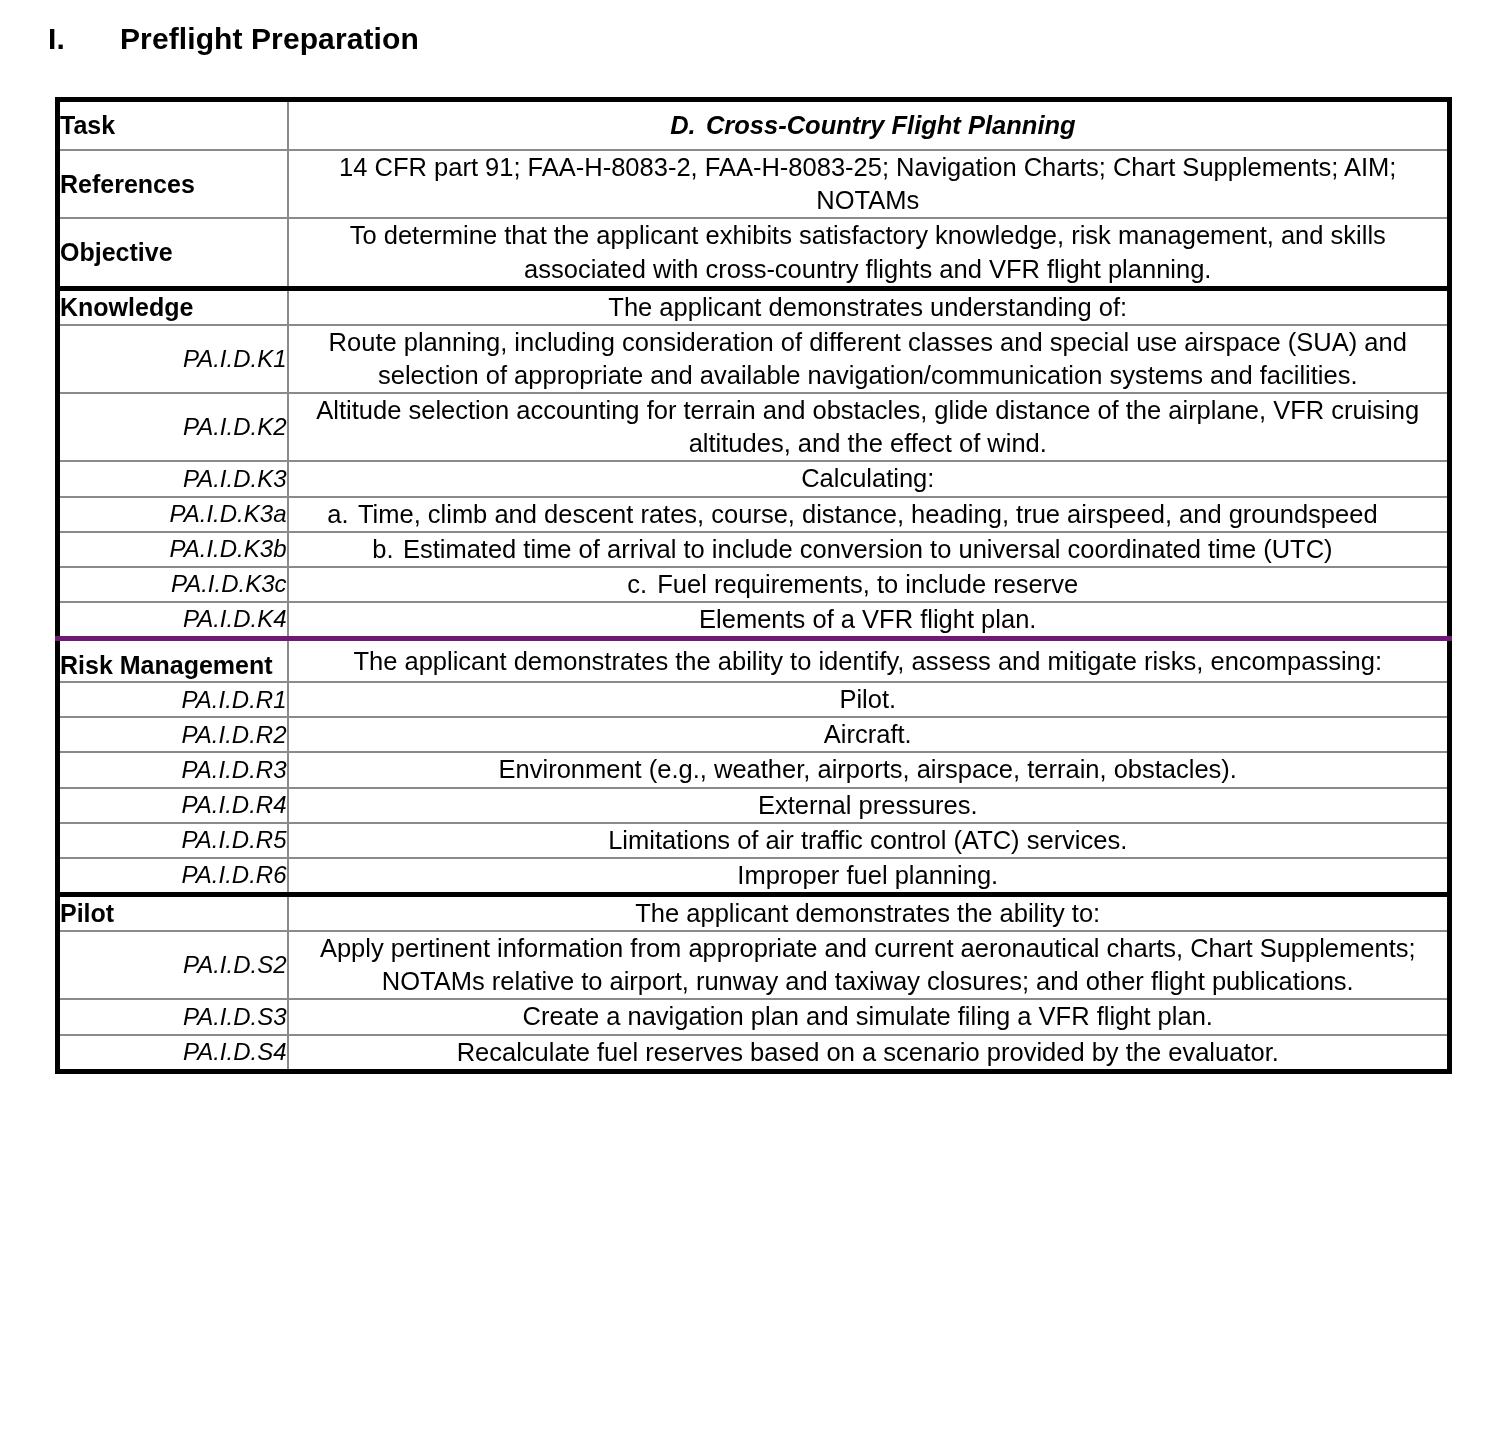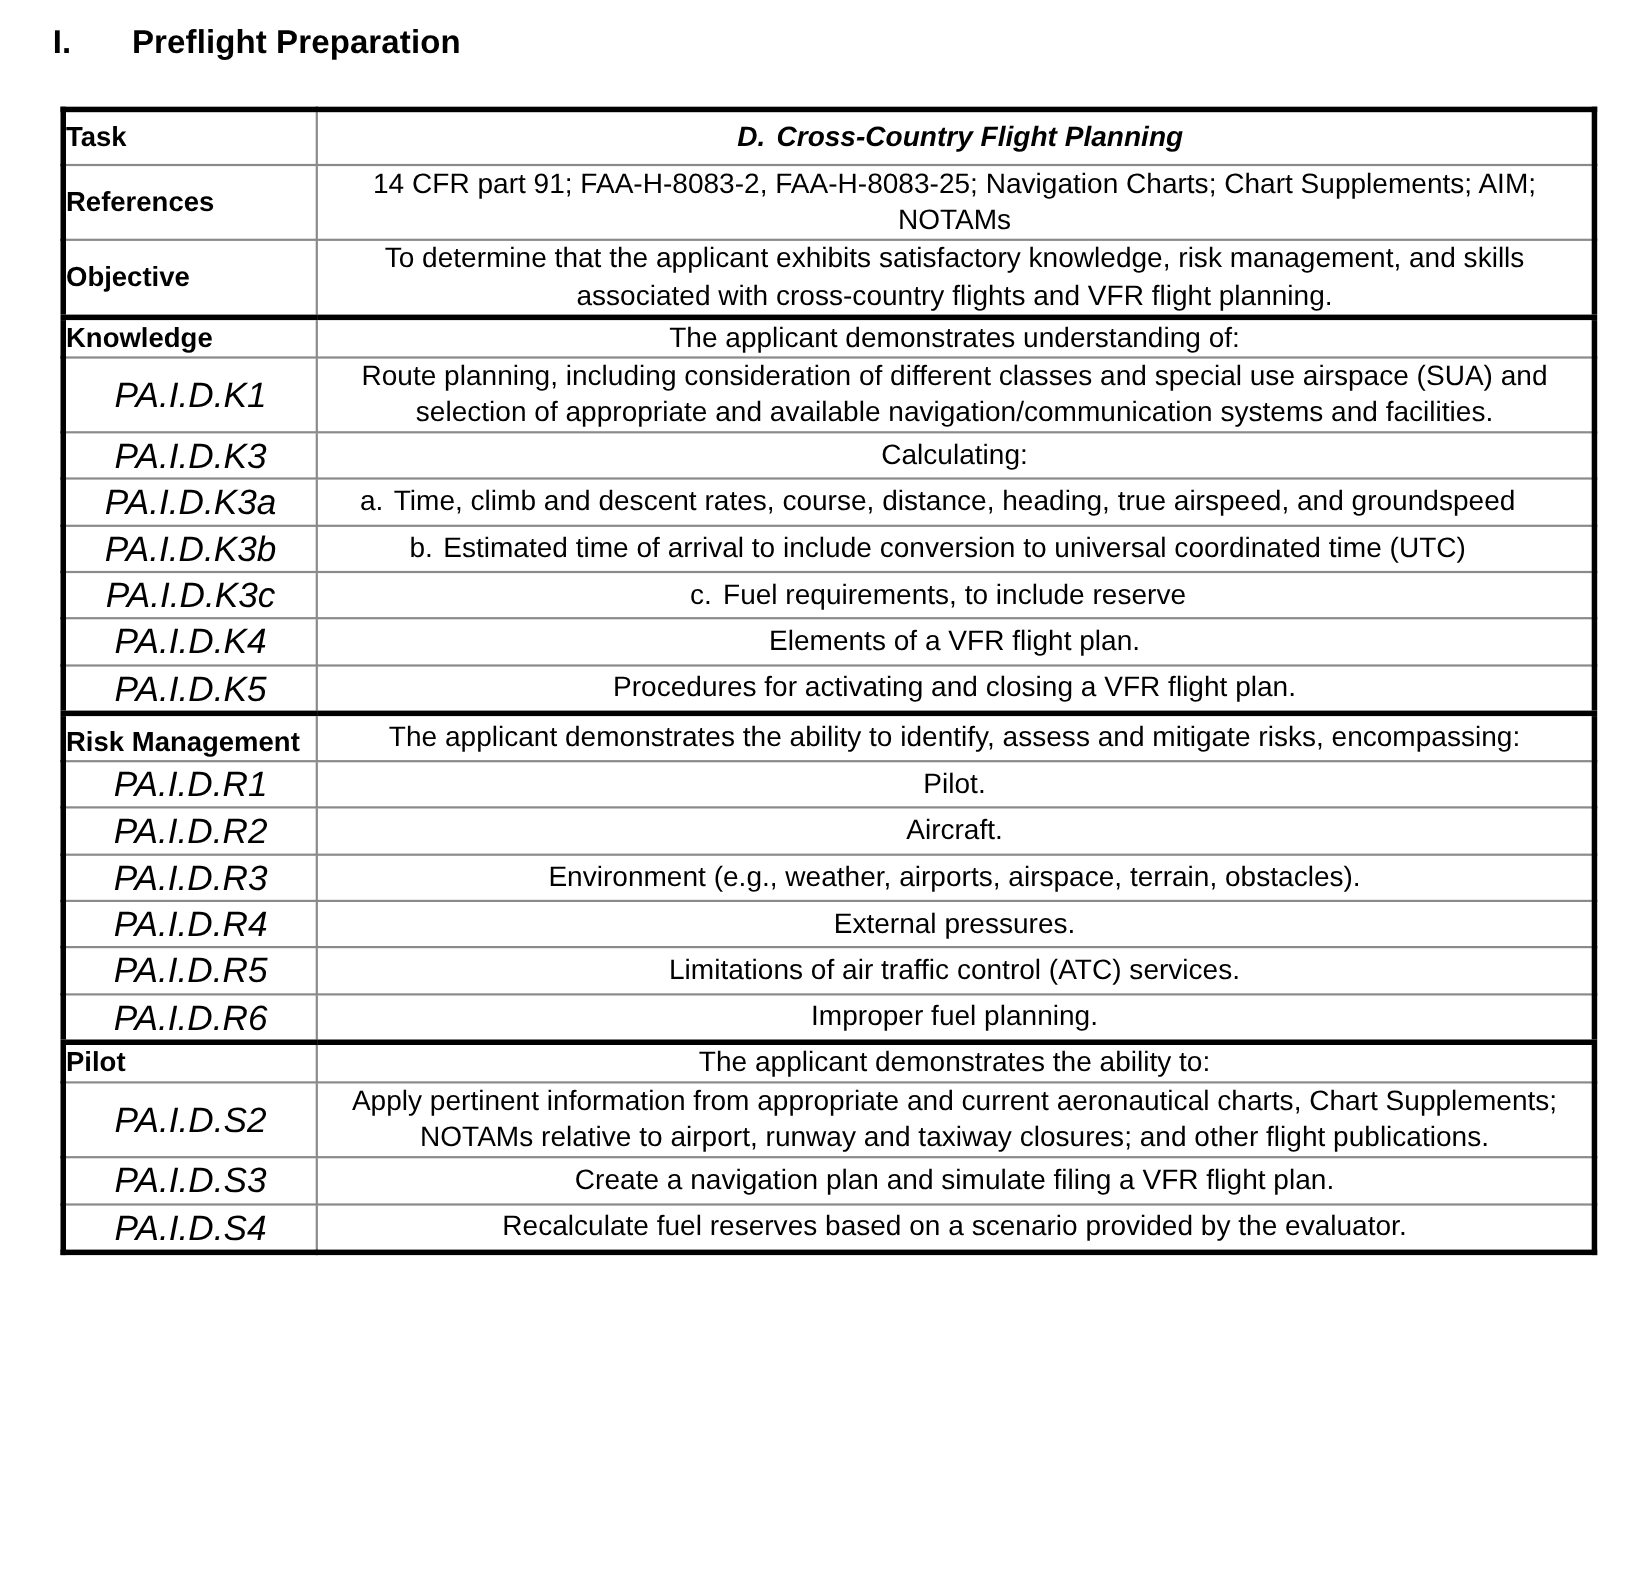--- a/index.html
+++ b/index.html
@@ -66,23 +66,23 @@
   
   tr.section-head > td {
     border-top: 5px solid #701a75;
   }
   
   tr.section-end > td {
     border-bottom: 5px solid #000;
   }
 
   .code-cell {
-    font-size: 32px;
+    font-size: 24px;
     font-style: italic;
-    text-align: center;
+    text-align: right;
     padding: 6px 8px;
     line-height: 1.26;
     white-space: nowrap;
   }
   .label-cell {
     font-size: 25px;
     font-weight: bold;
     text-align: left;
     padding: 7px 0 7px 16px;
     line-height: 1.24;
@@ -158,42 +158,42 @@
       <tr class="section-head">
         <td class="label-cell">Knowledge</td>
         <td class="body-cell">The applicant demonstrates understanding of:</td>
       </tr>
 
       <tr>
         <td class="code-cell mid">PA.I.D.K1</td>
         <td class="body-cell">Route planning, including consideration of different classes and special use airspace (SUA) and selection of appropriate and available navigation/communication systems and facilities.</td>
       </tr>
       <tr>
+        <td class="code-cell mid">PA.I.D.K2</td>
+        <td class="body-cell">Altitude selection accounting for terrain and obstacles, glide distance of the airplane, VFR cruising altitudes, and the effect of wind.</td>
+      </tr>
+      <tr>
         <td class="code-cell mid">PA.I.D.K3</td>
         <td class="body-cell">Calculating:</td>
       </tr>
       <tr>
         <td class="code-cell mid">PA.I.D.K3a</td>
         <td class="body-cell lettered"><span class="marker">a.</span><span>Time, climb and descent rates, course, distance, heading, true airspeed, and groundspeed</span></td>
       </tr>
       <tr>
         <td class="code-cell mid">PA.I.D.K3b</td>
         <td class="body-cell lettered"><span class="marker">b.</span><span>Estimated time of arrival to include conversion to universal coordinated time (UTC)</span></td>
       </tr>
       <tr>
         <td class="code-cell mid">PA.I.D.K3c</td>
         <td class="body-cell lettered"><span class="marker">c.</span><span>Fuel requirements, to include reserve</span></td>
       </tr>
       <tr>
         <td class="code-cell mid">PA.I.D.K4</td>
         <td class="body-cell">Elements of a VFR flight plan.</td>
-      </tr>
-      <tr class="section-end">
-        <td class="code-cell mid">PA.I.D.K5</td>
-        <td class="body-cell">Procedures for activating and closing a VFR flight plan.</td>
       </tr>
 
       <tr class="section-head">
         <td class="label-cell top">Risk Management</td>
         <td class="body-cell">The applicant demonstrates the ability to identify, assess and mitigate risks, encompassing:</td>
       </tr>
 
       <tr>
         <td class="code-cell mid">PA.I.D.R1</td>
         <td class="body-cell">Pilot.</td>

